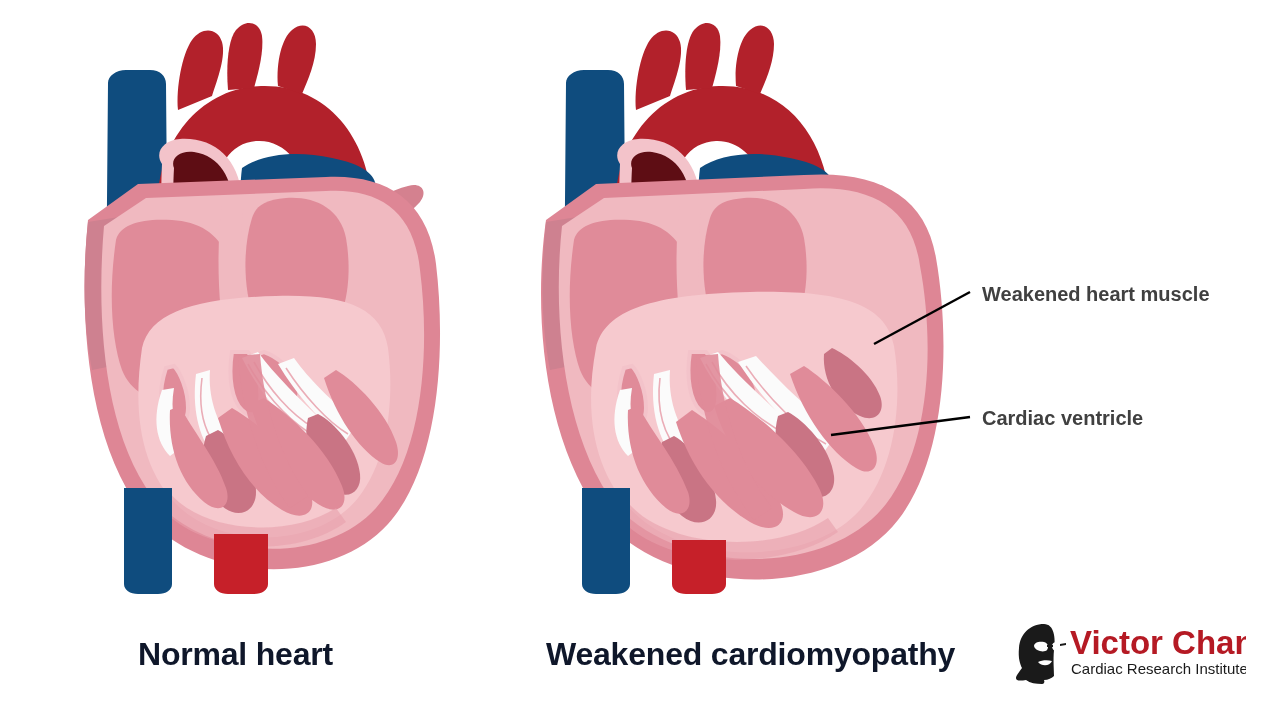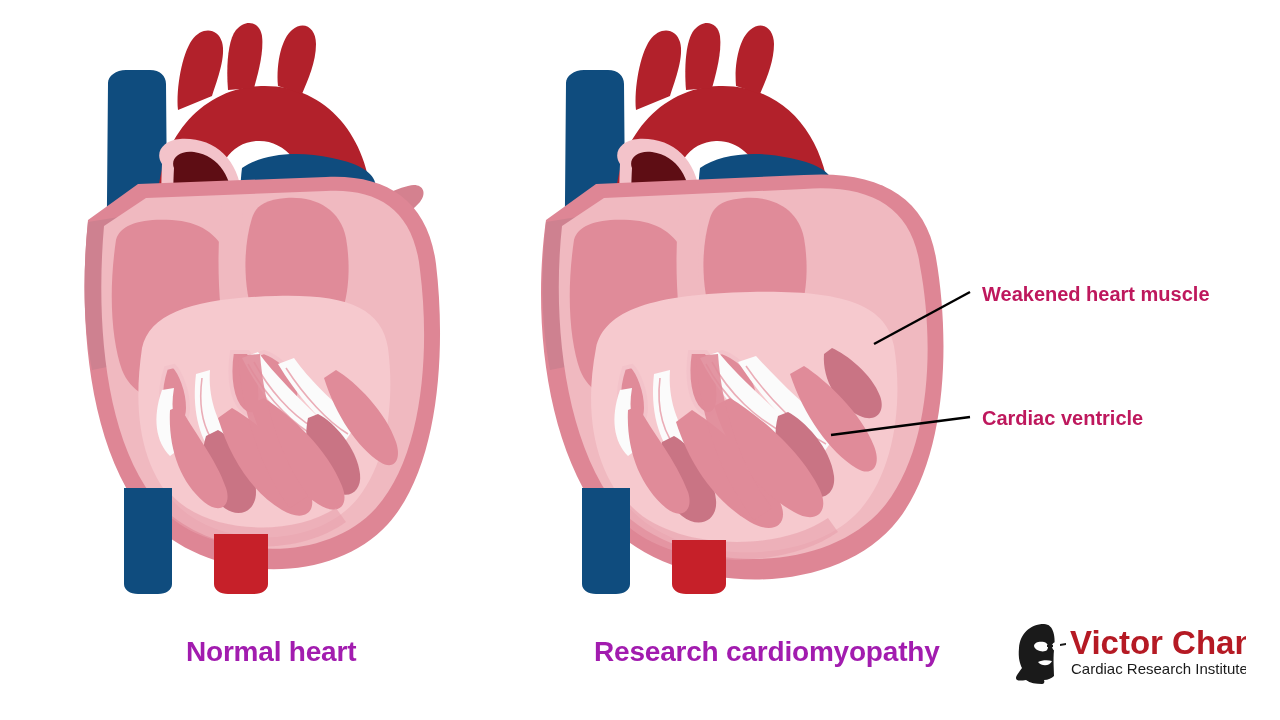--- a/index.html
+++ b/index.html
@@ -18,35 +18,34 @@
   #stage {
     position: absolute;
     inset: 0;
     width: 1280px;
     height: 720px;
   }
   .caption {
     position: absolute;
     font-family: "Liberation Sans", sans-serif;
     font-weight: bold;
-    font-size: 28px;
-    color: #a21caf;
+    font-size: 32px;
+    color: #0f172a;
     white-space: nowrap;
     letter-spacing: -0.2px;
-    margin-left: 48px;
   }
   #caption-normal { left: 138px; top: 636px; }
   #caption-dcm   { left: 546px; top: 636px; }
 
   .anno {
     position: absolute;
     font-family: "Liberation Sans", sans-serif;
     font-weight: bold;
     font-size: 20px;
-    color: #be185d;
+    color: #404040;
     white-space: nowrap;
   }
   #anno-weak { left: 982px; top: 283px; }
   #anno-enl  { left: 982px; top: 407px; }
 
   #logo {
     position: absolute;
     left: 1014px;
     top: 620px;
     width: 232px;
@@ -303,21 +302,21 @@
 
   <svg id="leaders" style="position:absolute;left:0;top:0;pointer-events:none;" width="1280" height="720">
     <line x1="874" y1="344" x2="970" y2="292" stroke="#000000" stroke-width="2.4"></line>
     <line x1="831" y1="435" x2="970" y2="417" stroke="#000000" stroke-width="2.4"></line>
   </svg>
 
   <div class="anno" id="anno-weak">Weakened heart muscle</div>
   <div class="anno" id="anno-enl">Cardiac ventricle</div>
 
   <div class="caption" id="caption-normal">Normal heart</div>
-  <div class="caption" id="caption-dcm">Research cardiomyopathy</div>
+  <div class="caption" id="caption-dcm">Weakened cardiomyopathy</div>
 
   <svg id="logo" viewBox="0 0 232 68">
 
     <g>
       <path fill="#1a1a1a" d="M30 4 C16 4 6 14 5 28 C4 38 6 44 8 48 C5 52 2 56 2 58
                C2 61 6 61 12 60 C16 63 22 64 28 64 C30 64 31 62 30 60
                C34 60 38 58 40 56 C40 50 39 40 40 30 C42 18 40 4 30 4 Z"></path>
       <path fill="#ffffff" d="M20 26 C20 22 26 21 30 22 C34 23 35 27 33 30 C30 33 21 31 20 26 Z"></path>
       <path fill="#ffffff" d="M38 26 C38 22 43 21 46 23 C49 25 49 29 46 31 C42 33 38 30 38 26 Z"></path>
       <path fill="#1a1a1a" d="M33 25 L39 25 L39 27 L33 27 Z"></path>

